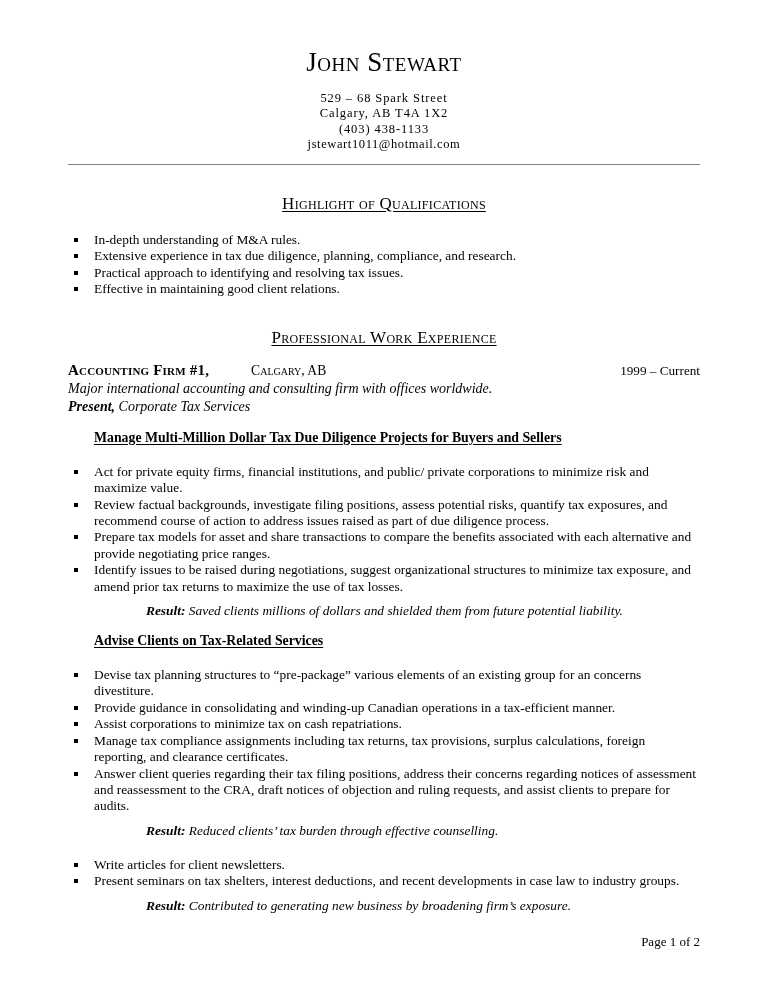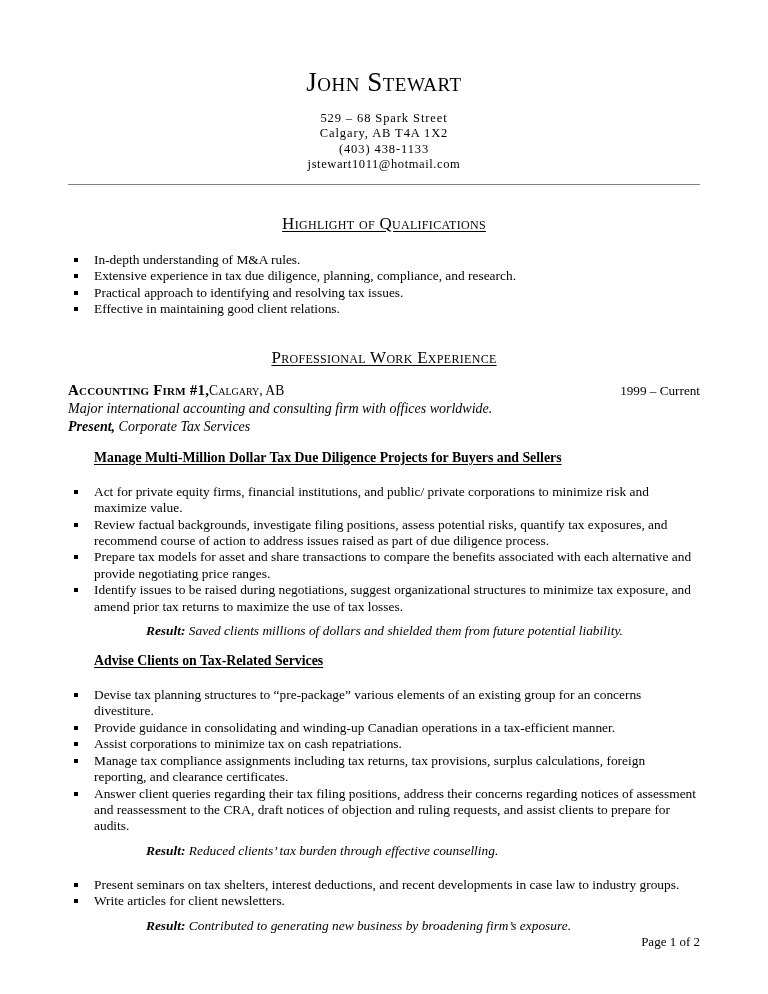--- a/index.html
+++ b/index.html
@@ -27,21 +27,21 @@
     top: 0;
     width: 632px;
   }
 
   
   .name {
     text-align: center;
     font-variant: small-caps;
     font-size: 27px;
     letter-spacing: 0.5px;
-    margin: 68px 0 0 0;
+    margin: 48px 0 0 0;
     line-height: 1.1;
     font-weight: normal;
   }
   .contact {
     text-align: center;
     font-size: 12.5px;
     line-height: 15.5px;
     letter-spacing: 0.9px;
     margin-top: 13px;
   }
@@ -106,20 +106,21 @@
   }
   .firm {
     font-variant: small-caps;
     font-weight: bold;
     font-size: 15px;
     letter-spacing: 0.2px;
   }
   .firm-loc {
     font-variant: small-caps;
     font-size: 13.6px;
+    margin-left: 42px;
   }
   .job-date {
     position: absolute;
     right: 0;
     top: 0;
     font-size: 13.2px;
     font-variant: normal;
   }
   .firm-desc {
     font-style: italic;
@@ -210,21 +211,21 @@
     <ul class="bullets job-bullets">
       <li>Devise tax planning structures to “pre-package” various elements of an existing group for an concerns divestiture.</li>
       <li>Provide guidance in consolidating and winding-up Canadian operations in a tax-efficient manner.</li>
       <li>Assist corporations to minimize tax on cash repatriations.</li>
       <li>Manage tax compliance assignments including tax returns, tax provisions, surplus calculations, foreign reporting, and clearance certificates.</li>
       <li>Answer client queries regarding their tax filing positions, address their concerns regarding notices of assessment and reassessment to the CRA, draft notices of objection and ruling requests, and assist clients to prepare for audits.</li>
     </ul>
     <div class="result"><b>Result:</b> <span>Reduced clients’ tax burden through effective counselling.</span></div>
 
     <ul class="bullets job-bullets">
+      <li>Write articles for client newsletters.</li>
       <li>Present seminars on tax shelters, interest deductions, and recent developments in case law to industry groups.</li>
-      <li>Write articles for client newsletters.</li>
     </ul>
     <div class="result"><b>Result:</b> <span>Contributed to generating new business by broadening firm’s exposure.</span></div>
 
   </div>
 
   <div class="footer">Page 1 of 2</div>
 </div>
 
 </body></html>

